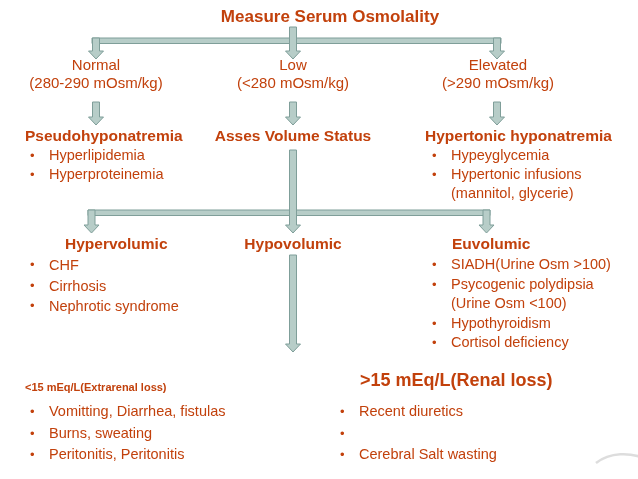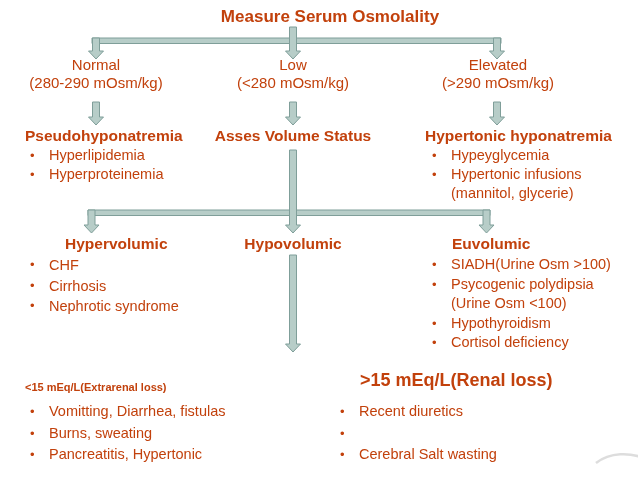--- a/index.html
+++ b/index.html
@@ -144,21 +144,21 @@
     <div class="li">
         <span class="b">•</span>
         <span>Vomitting, Diarrhea, fistulas</span>
       </div>
     <div class="li">
         <span class="b">•</span>
         <span>Burns, sweating</span>
       </div>
     <div class="li">
         <span class="b">•</span>
-        <span>Pancreatitis, Hypertonic</span>
+        <span>Peritonitis, Peritonitis</span>
       </div>
   </div>
 
   <div class="abs list lh215" style="left:340px;top:401px;">
     <div class="li">
         <span class="b">•</span>
         <span>Recent diuretics</span>
       </div>
     <div class="li">
         <span class="b">•</span>

